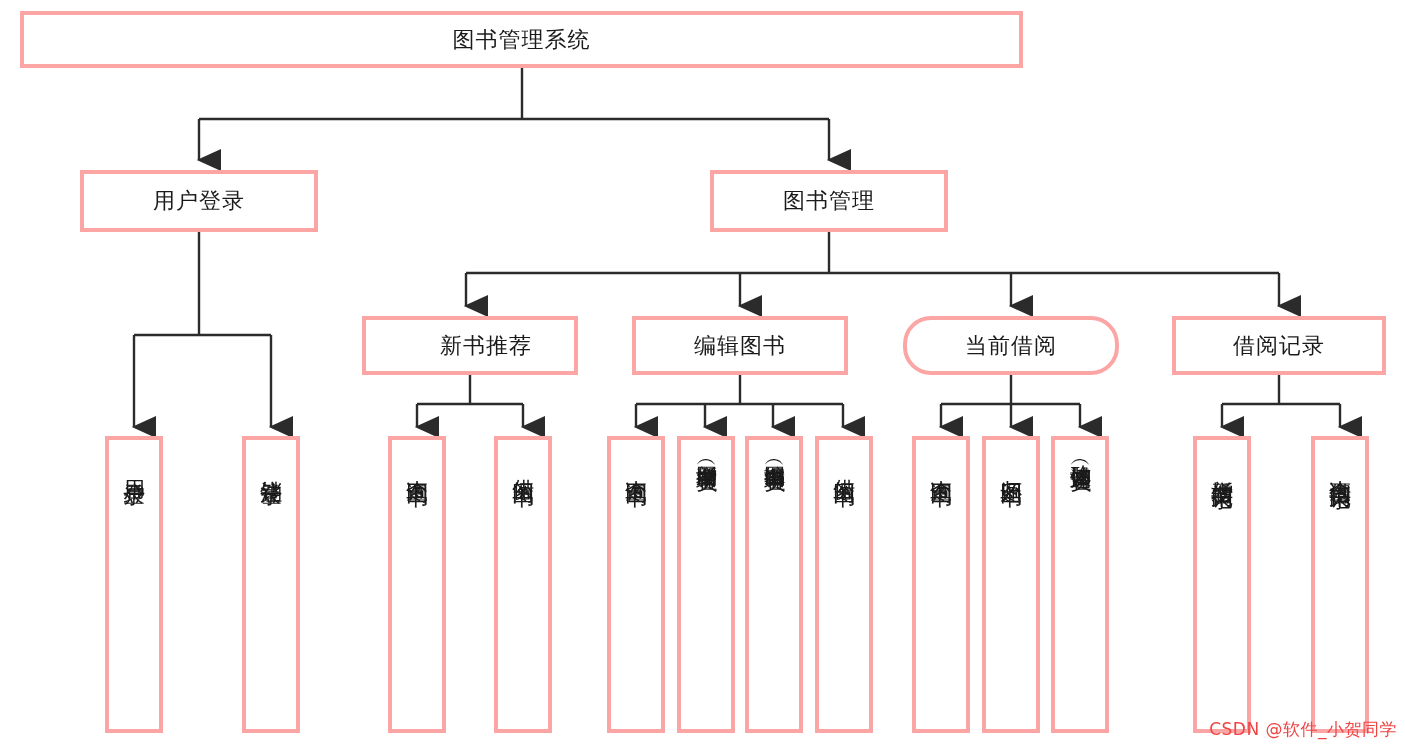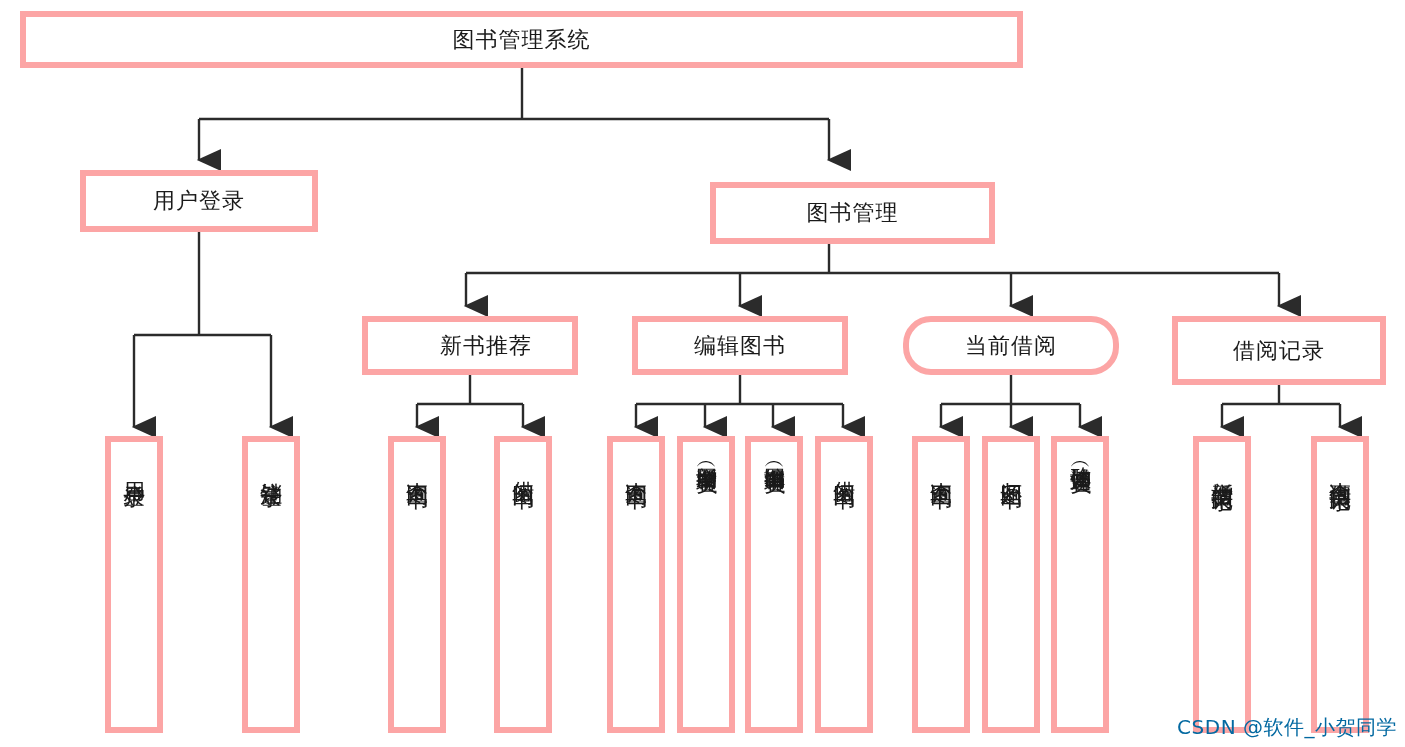--- a/index.html
+++ b/index.html
@@ -22,21 +22,21 @@
     position: absolute;
     left: 0;
     top: 0;
     width: 1405px;
     height: 747px;
     pointer-events: none;
   }
   .node {
     position: absolute;
     box-sizing: border-box;
-    border: 6px solid #fca5a5;
+    border: 4px solid #fca5a5;
     background: #ffffff;
     display: flex;
     align-items: center;
     justify-content: center;
     color: #1a1a1a;
     z-index: 2;
   }
   .node.h {
     font-size: 22px;
     letter-spacing: 1px;
@@ -55,22 +55,22 @@
     white-space: nowrap;
   }
   .node.v.tall .vtext {
     font-size: 21px;
     letter-spacing: 1px;
   }
   #watermark {
     position: absolute;
     right: 8px;
     bottom: 6px;
-    font-size: 20px;
-    color: #0369a1;
+    font-size: 17px;
+    color: #ef4444;
     z-index: 5;
     white-space: nowrap;
     letter-spacing: 0.5px;
   }
 </style>
 </head>
 <body>
 
 <div id="canvas">
 
@@ -127,34 +127,34 @@
     </g>
   </svg>
 
   <div class="node h" style="left:20px; top:11px; width:1003px; height:57px;">
     <span>图书管理系统</span>
   </div>
 
   <div class="node h" style="left:80px; top:170px; width:238px; height:62px;">
     <span>用户登录</span>
   </div>
-  <div class="node h" style="left:710px; top:182px; width:285px; height:62px;">
+  <div class="node h" style="left:710px; top:170px; width:238px; height:62px;">
     <span>图书管理</span>
   </div>
 
   <div class="node h" style="left:362px; top:316px; width:216px; height:59px;padding-left:32px;">
     <span>新书推荐</span>
   </div>
   <div class="node h" style="left:632px; top:316px; width:216px; height:59px;">
     <span>编辑图书</span>
   </div>
   <div class="node h" style="left:903px; top:316px; width:216px; height:59px;border-radius:28px;">
     <span>当前借阅</span>
   </div>
-  <div class="node h" style="left:1172px; top:316px; width:214px; height:69px;">
+  <div class="node h" style="left:1172px; top:316px; width:214px; height:59px;">
     <span>借阅记录</span>
   </div>
 
   <div class="node v" style="left:105px; top:436px; width:58px; height:297px;">
     <span class="vtext">用户登录</span>
   </div>
   <div class="node v" style="left:242px; top:436px; width:58px; height:297px;">
     <span class="vtext">注销登录</span>
   </div>
 

